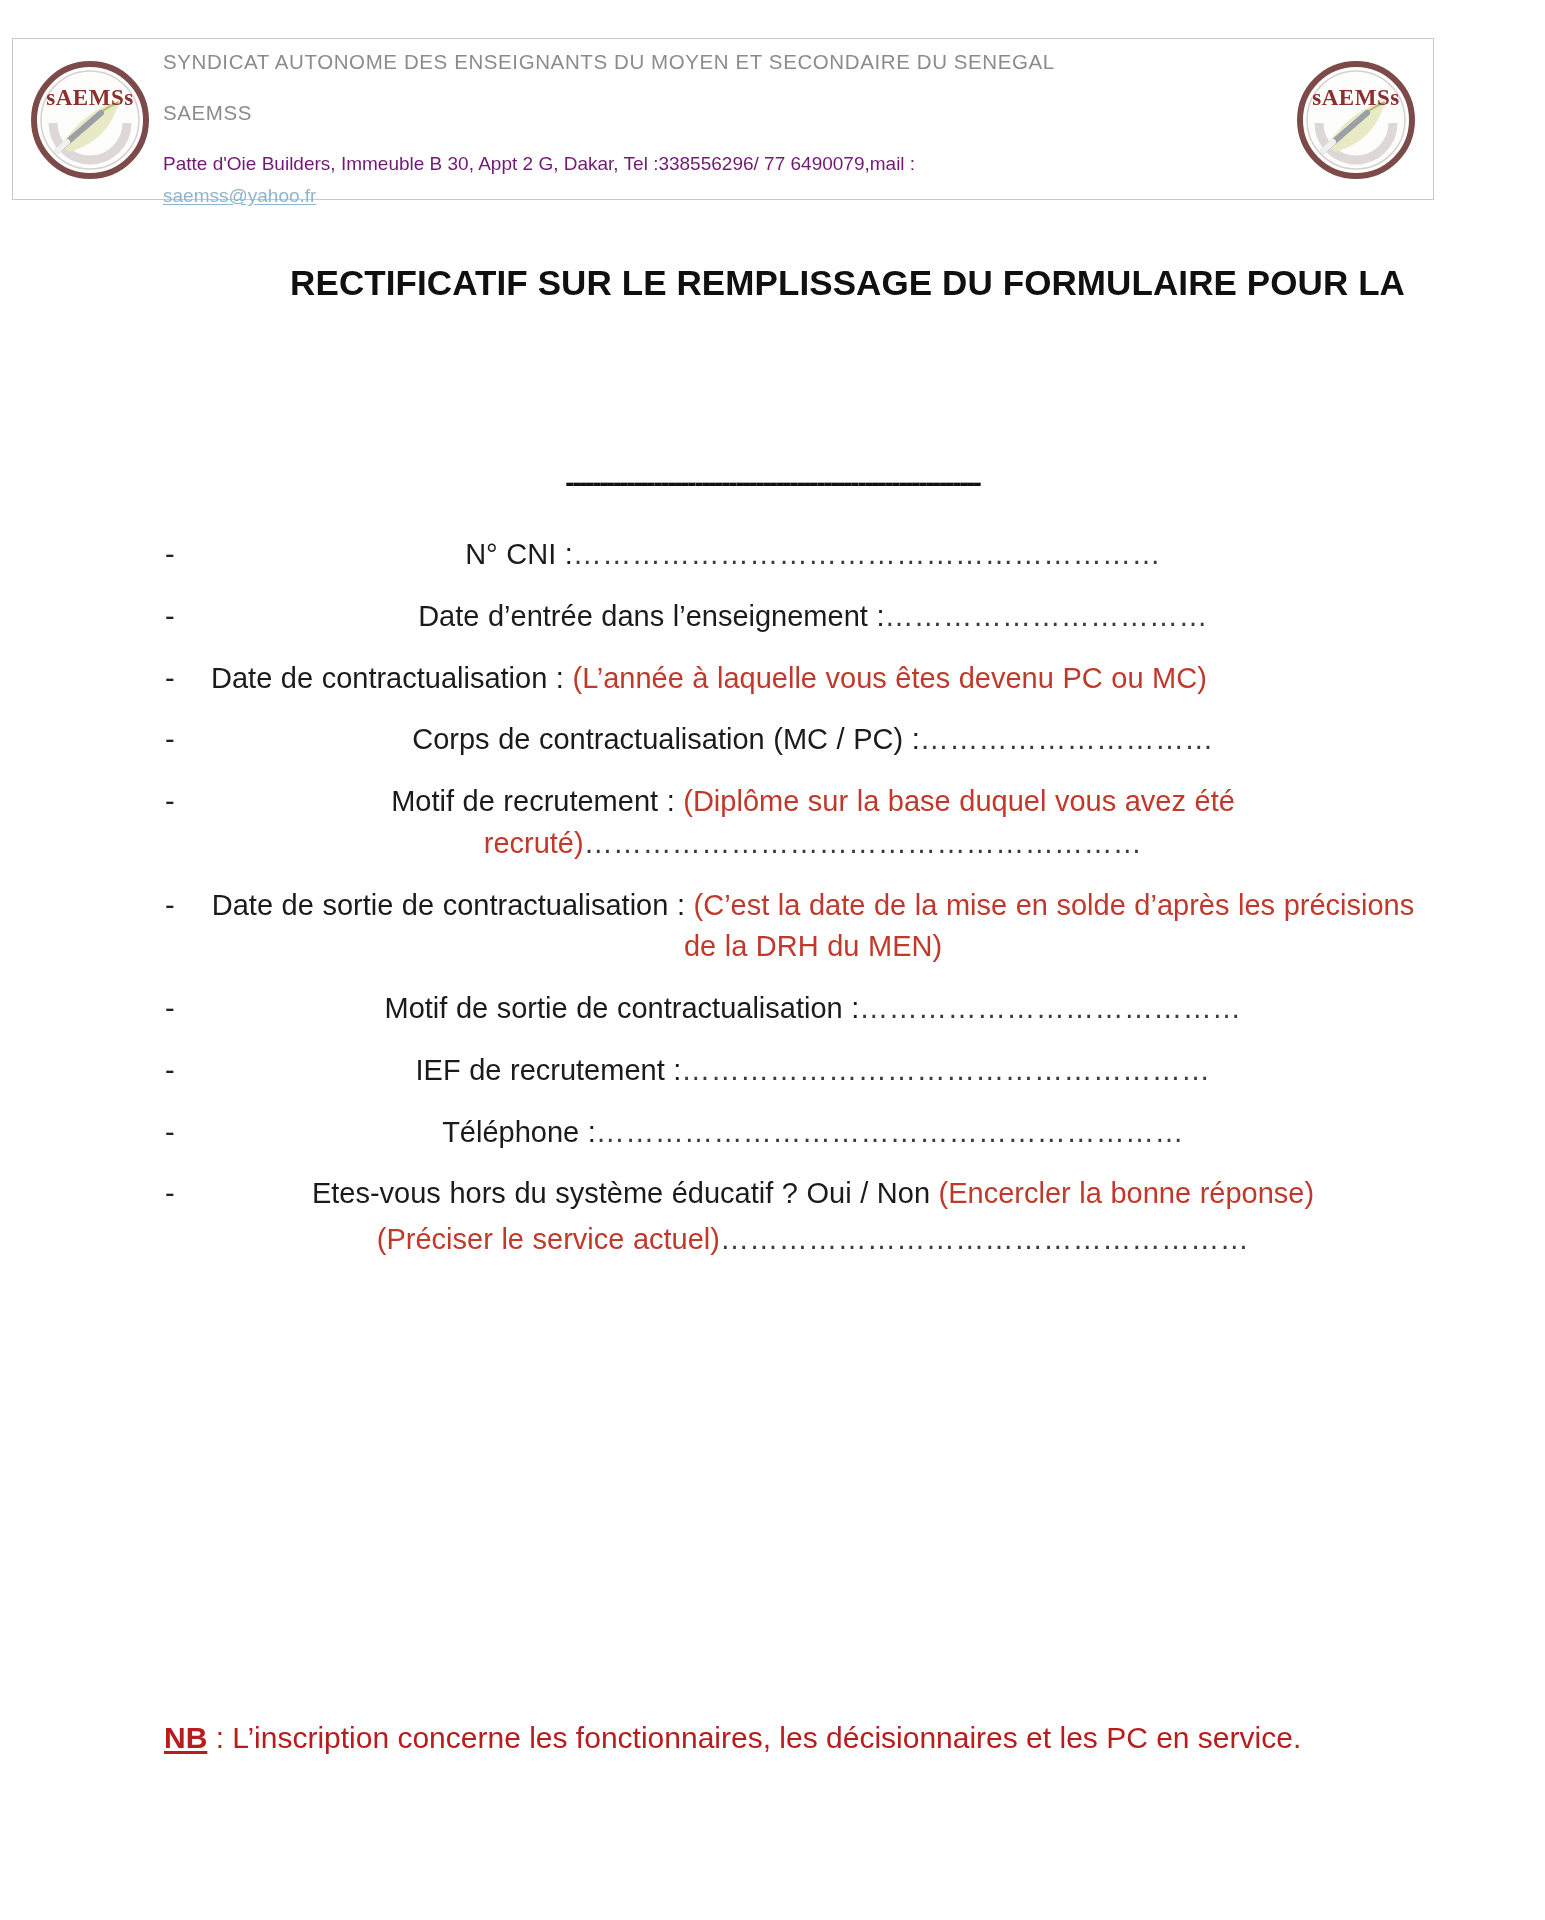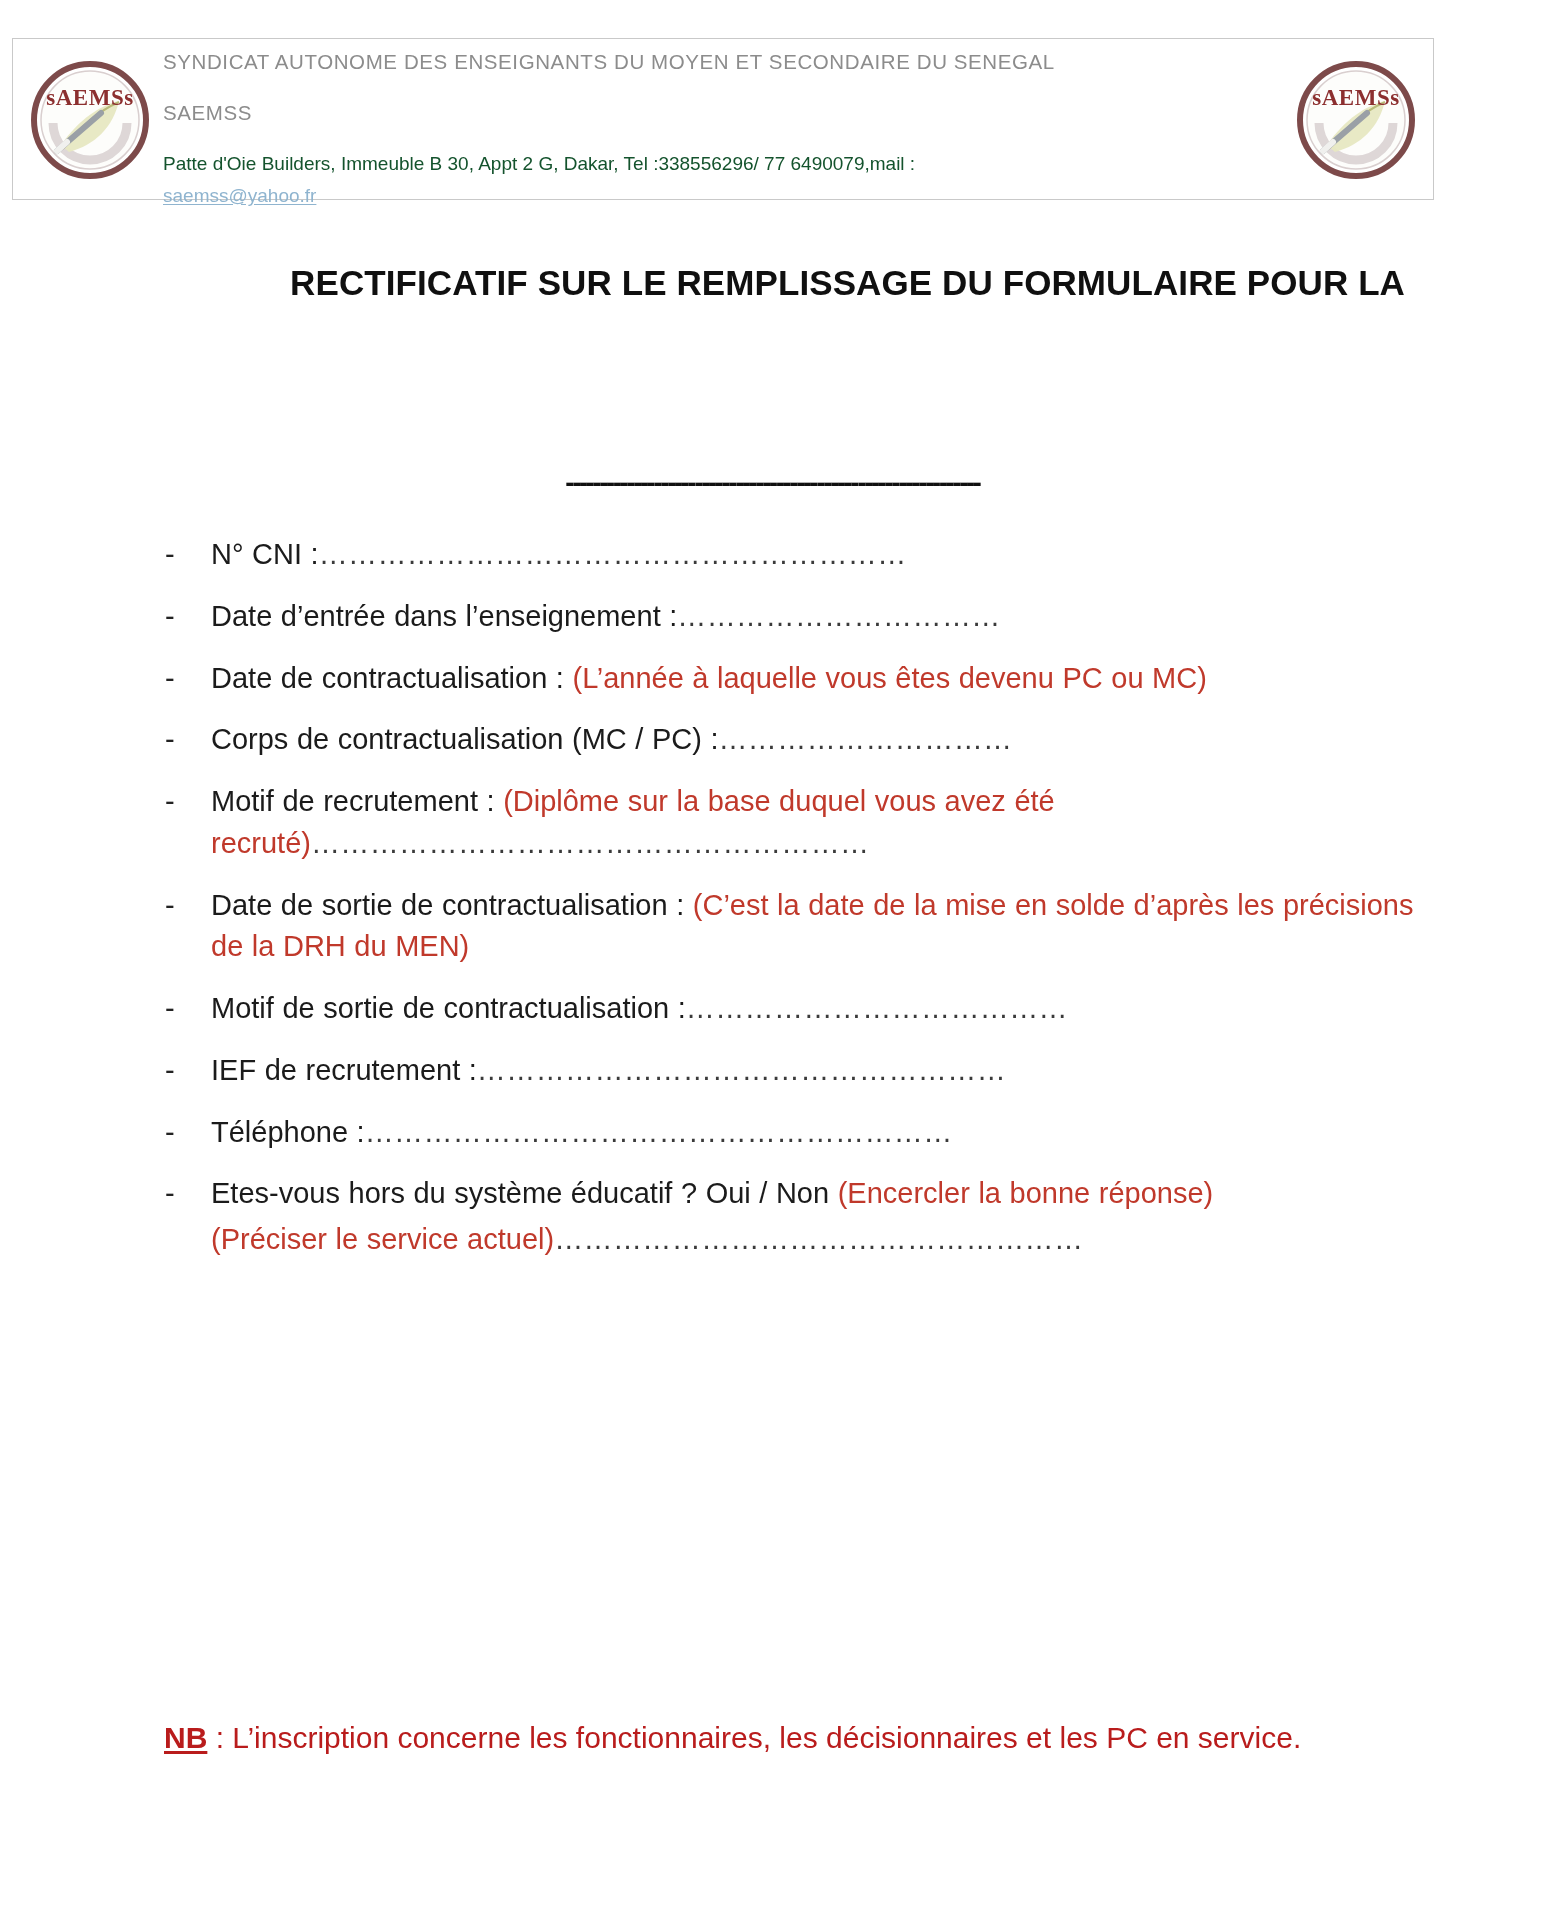--- a/index.html
+++ b/index.html
@@ -68,21 +68,21 @@
   .hdr-line2 {
     margin-top: 27px;
     font-size: 20.5px;
     letter-spacing: 0.6px;
     color: #8c8c8c;
     font-weight: 400;
   }
   .hdr-line3 {
     margin-top: 28px;
     font-size: 19px;
-    color: #14532d;
+    color: #701a75;
     white-space: nowrap;
     font-weight: 400;
   }
   .hdr-email {
     margin-top: 10px;
     font-size: 19px;
     color: #8fb4cf;
     text-decoration: underline;
     text-underline-offset: 2px;
   }
@@ -135,20 +135,21 @@
     font-size: 29px;
     line-height: 1.44;
     color: #222;
   }
   .item-body {
     flex: 1 1 auto;
     font-size: 29px;
     line-height: 1.44;
     color: #1b1b1b;
     word-spacing: 0.5px;
+    text-align: center;
   }
   .item-body.justify {
     text-align: justify;
     text-align-last: left;
   }
   .red { color: #c0392b; }
 
   .leader {
     color: #3a3a3a;
     letter-spacing: 0.4px;

